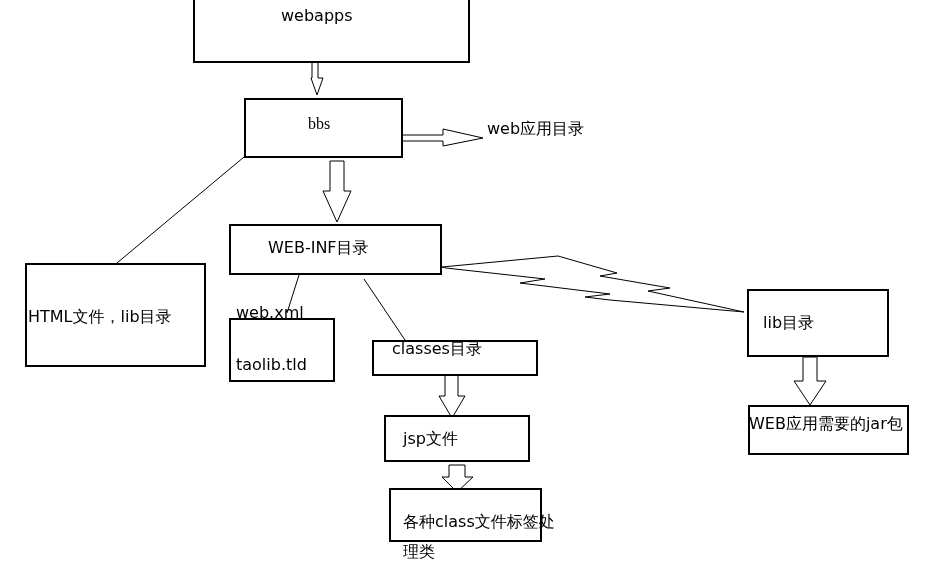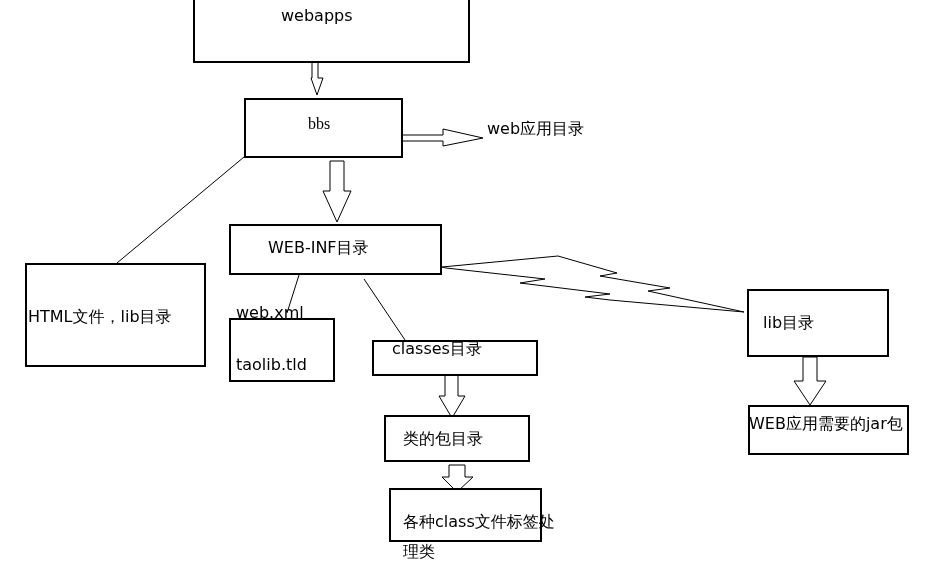--- a/index.html
+++ b/index.html
@@ -56,17 +56,17 @@
 <div class="box" style="left:372px; top:340px; width:166px; height:36px;"></div>
 <span class="lbl" style="left:392px; top:329px;margin-top:12px;">classes目录</span>
 
 <div class="box" style="left:747px; top:289px; width:142px; height:68px;"></div>
 <span class="lbl" style="left:763px; top:315px;text-align:center;">lib目录</span>
 
 <div class="box" style="left:748px; top:405px; width:161px; height:50px;"></div>
 <span class="lbl" style="left:749px; top:416px;">WEB应用需要的jar包</span>
 
 <div class="box" style="left:384px; top:415px; width:146px; height:47px;"></div>
-<span class="lbl" style="left:403px; top:431px;">类的包目录</span>
+<span class="lbl" style="left:403px; top:431px;">jsp文件</span>
 
 <div class="box" style="left:389px; top:488px; width:153px; height:54px;"></div>
 <span class="lbl" style="left:403px; top:514px;">各种class文件标签处</span>
 <span class="lbl" style="left:403px; top:544px;">理类</span>
 
 </body></html>

